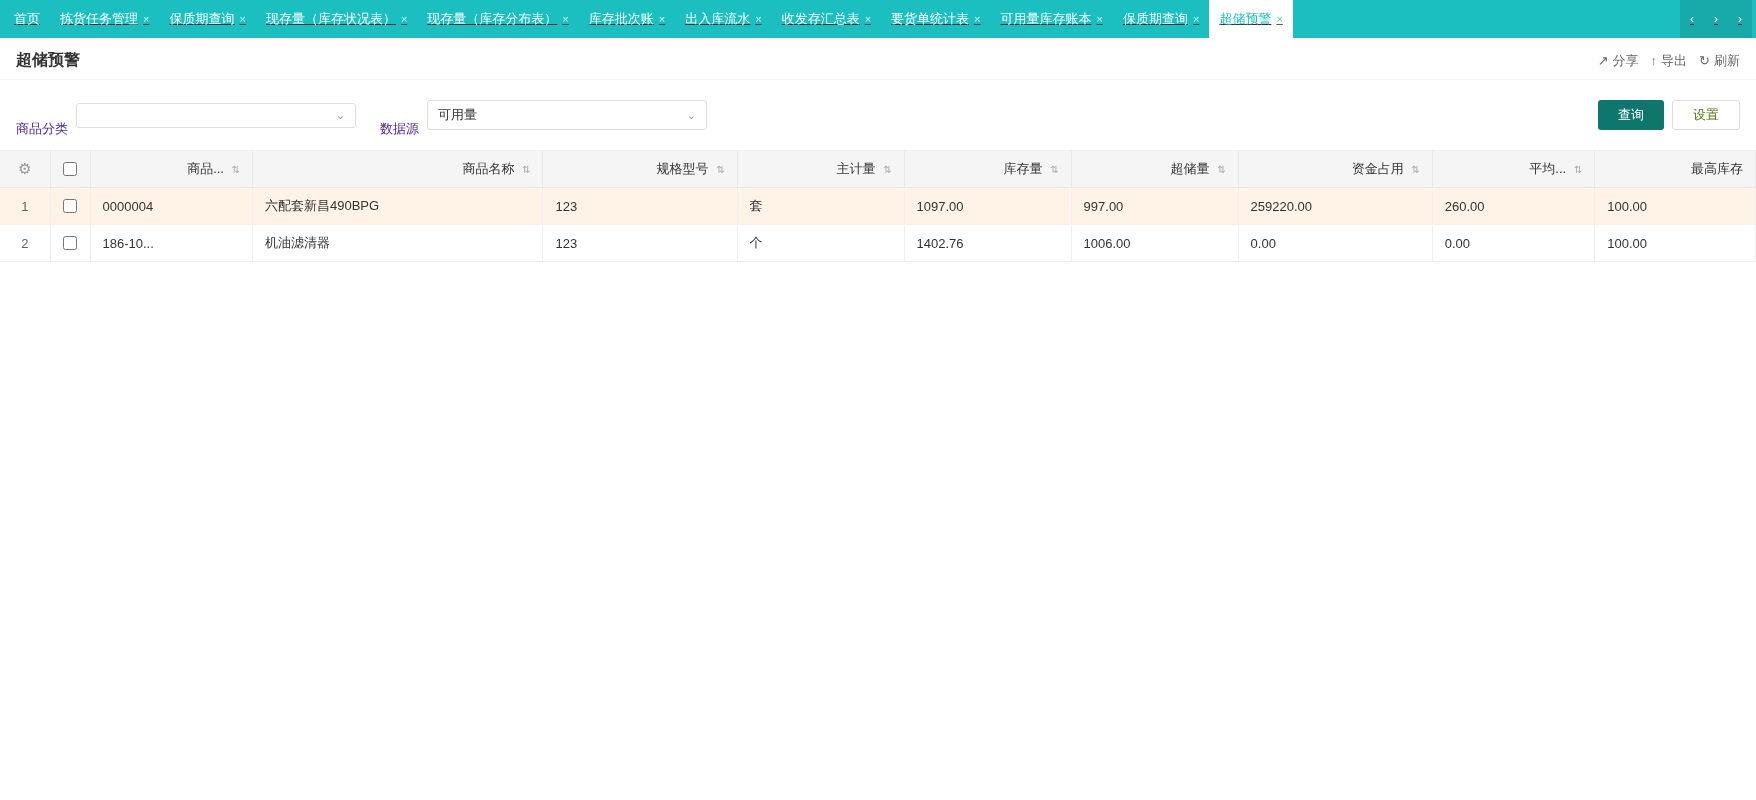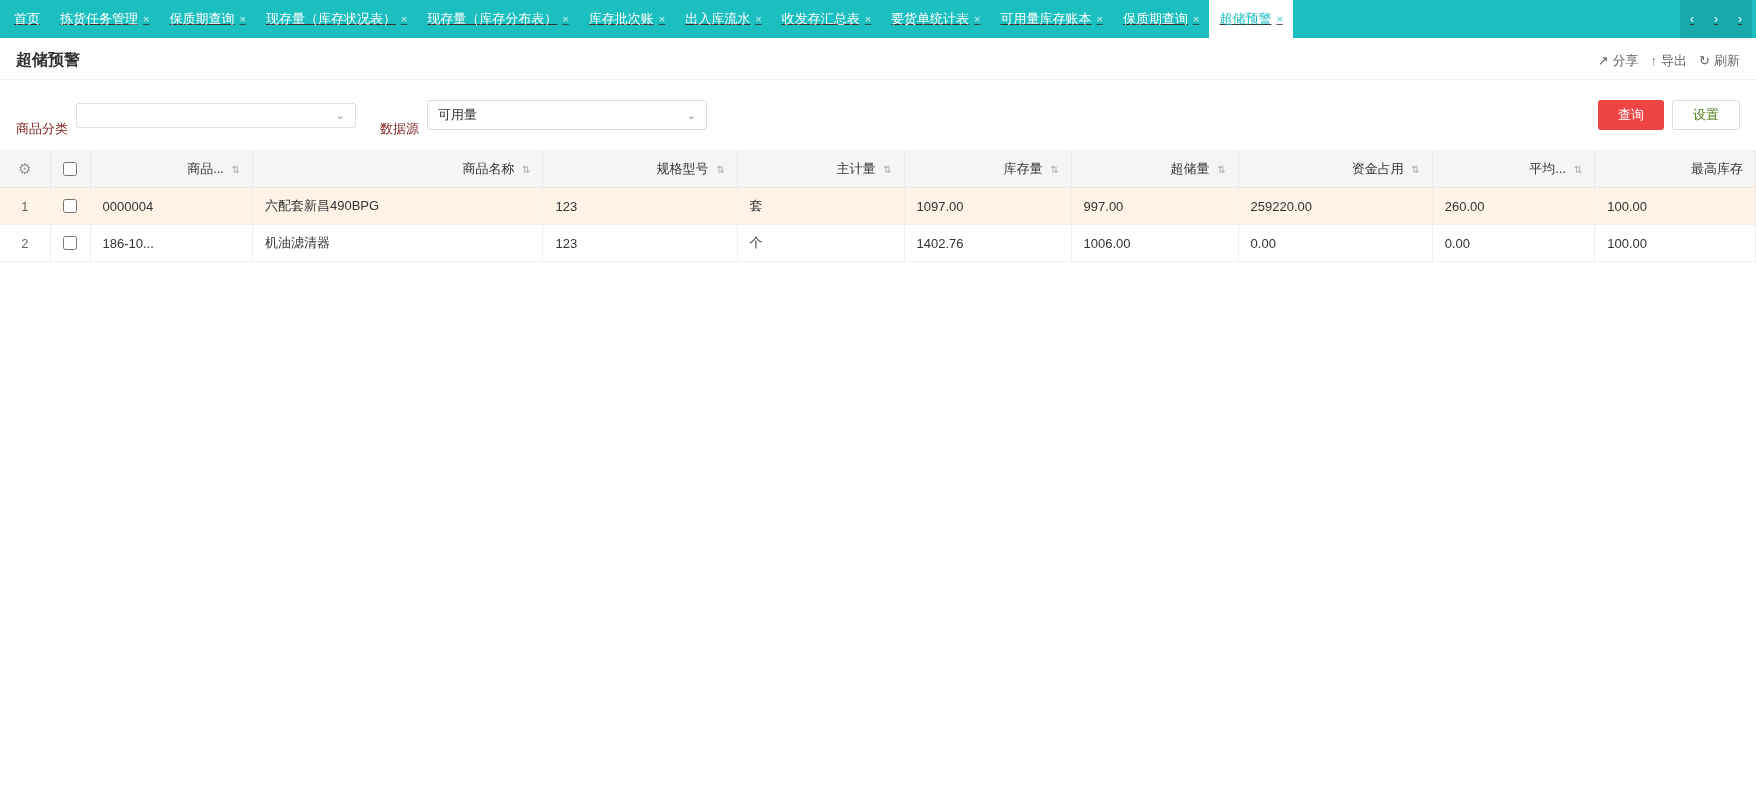--- a/index.html
+++ b/index.html
@@ -86,21 +86,21 @@
       padding: 12px 16px;
       gap: 24px;
       border-bottom: 1px solid #f0f0f0;
     }
     .filter-item {
       display: flex;
       align-items: center;
       gap: 8px;
     }
     .filter-label {
-      color: #7f1d1d;
+      color: #4c1d95;
       font-size: 13px;
       white-space: nowrap;
       margin-top: 28px;
     }
     .filter-select {
       display: flex;
       align-items: center;
       border: 1px solid #ddd;
       border-radius: 3px;
       padding: 5px 10px;
@@ -113,21 +113,21 @@
     .filter-select-text {
       color: #999;
       font-size: 13px;
     }
     .filter-select .arrow {
       color: #999;
       font-size: 11px;
       margin-left: 8px;
     }
     .action-btn-query {
-      background: #ef4444;
+      background: #0f766e;
       color: #fff;
       border: none;
       border-radius: 3px;
       padding: 6px 20px;
       cursor: pointer;
       font-size: 13px;
       margin-left: auto;
     }
     .action-btn-setting {
       background: #fff;

